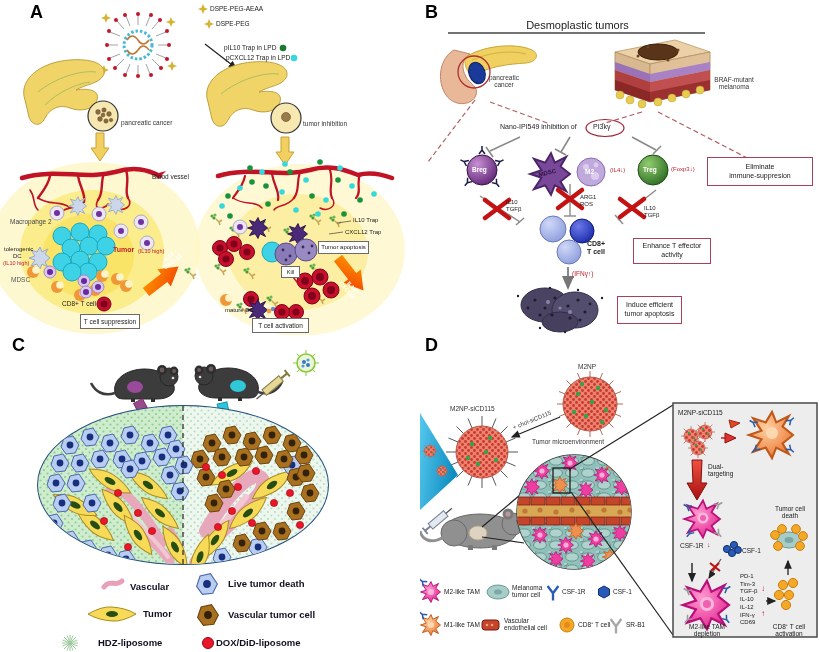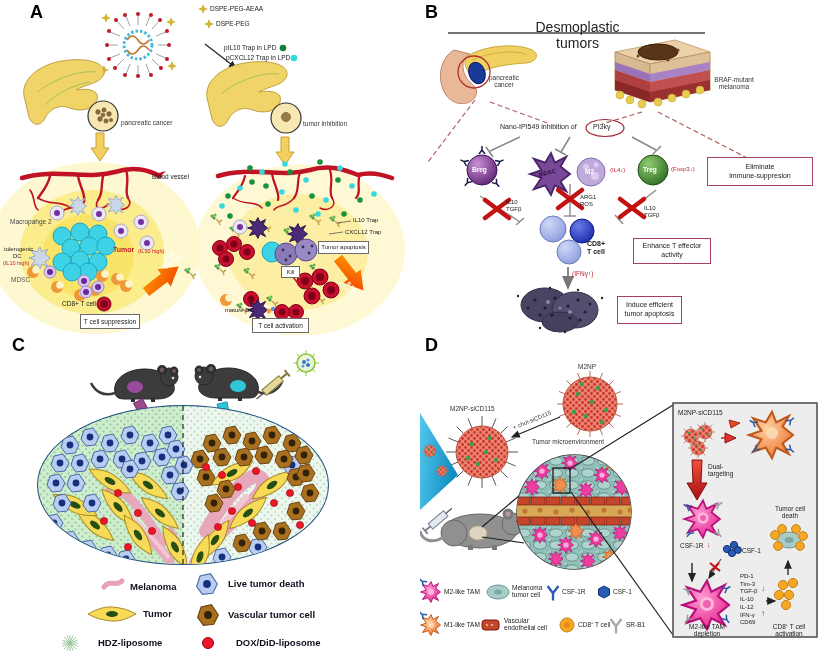--- a/index.html
+++ b/index.html
@@ -490,21 +490,21 @@
             <circle cx="120" cy="328" r="1.2"></circle>
     </g>
     <g fill="#8a84a8">
             <circle cx="128" cy="302" r="2"></circle>
             <circle cx="150" cy="312" r="2"></circle>
             <circle cx="140" cy="308" r="1.6"></circle>
           </g>
   </g>
 </svg>
 <div class="t plabel" style="left:5px;top:2px;">B</div>
-<div class="t c" style="left:95px;top:19px;width:125px;font-size:14px;color:#222;">Desmoplastic tumors</div>
+<div class="t c" style="left:95px;top:19px;width:125px;font-size:11px;color:#222;">Desmoplastic tumors</div>
 <div class="t c" style="left:62px;top:74px;width:44px;font-size:6.5px;color:#333;">pancreatic
 cancer</div>
 <div class="t c" style="left:288px;top:76px;width:52px;font-size:6.5px;color:#333;">BRAF-mutant
 melanoma</div>
 <div class="t" style="left:80px;top:123px;font-size:7px;color:#222;">Nano-IPI549 inhibition of</div>
 <div class="t" style="left:173px;top:123px;font-size:7px;color:#222;">PI3kγ</div>
 <div class="t white b" style="left:52px;top:166px;font-size:6.5px;">Breg</div>
 <div class="t b rot" style="left:118px;top:172px;font-size:6px;color:#2a1040;transform:rotate(-14deg);">MDSC</div>
 <div class="t white b" style="left:165px;top:168px;font-size:6.5px;">M2</div>
 <div class="t red" style="left:190px;top:167px;font-size:6px;">(IL4↓)</div>
@@ -728,26 +728,26 @@
             <line x1="-6" y1="6" x2="6" y2="-6"></line>
             <line x1="-3" y1="-7.5" x2="3" y2="7.5"></line>
             <line x1="-7.5" y1="-3" x2="7.5" y2="3"></line>
             <line x1="-7.5" y1="3" x2="7.5" y2="-3"></line>
             <line x1="-3" y1="7.5" x2="3" y2="-7.5"></line>
     </g>
   </g>
   <circle cx="208" cy="308" r="5.5" fill="#e81828" stroke="#a00010"></circle>
 </svg>
 <div class="t plabel" style="left:12px;top:0;">C</div>
-<div class="t legC" style="left:130px;top:247px;">Melanoma</div>
+<div class="t legC" style="left:130px;top:247px;">Vascular</div>
 <div class="t legC" style="left:228px;top:244px;">Live tumor death</div>
 <div class="t legC" style="left:143px;top:274px;">Tumor</div>
 <div class="t legC" style="left:228px;top:275px;">Vascular tumor cell</div>
 <div class="t legC" style="left:98px;top:303px;">HDZ-liposome</div>
-<div class="t legC" style="left:236px;top:303px;">DOX/DiD-liposome</div>
+<div class="t legC" style="left:216px;top:303px;">DOX/DiD-liposome</div>
 </div>
 
 <div class="panel" style="left:420px;top:335px;width:399px;height:317px;">
 <svg class="gfx" width="399" height="317" viewBox="0 0 399 317">
   <defs>
     <pattern id="pdots" width="6" height="6" patternUnits="userSpaceOnUse">
             <rect width="6" height="6" fill="#ee8272"></rect>
             <circle cx="1.5" cy="1.5" r="1.4" fill="#c73a2a"></circle>
             <circle cx="4.5" cy="4.5" r="1.4" fill="#c73a2a"></circle>
           </pattern>

